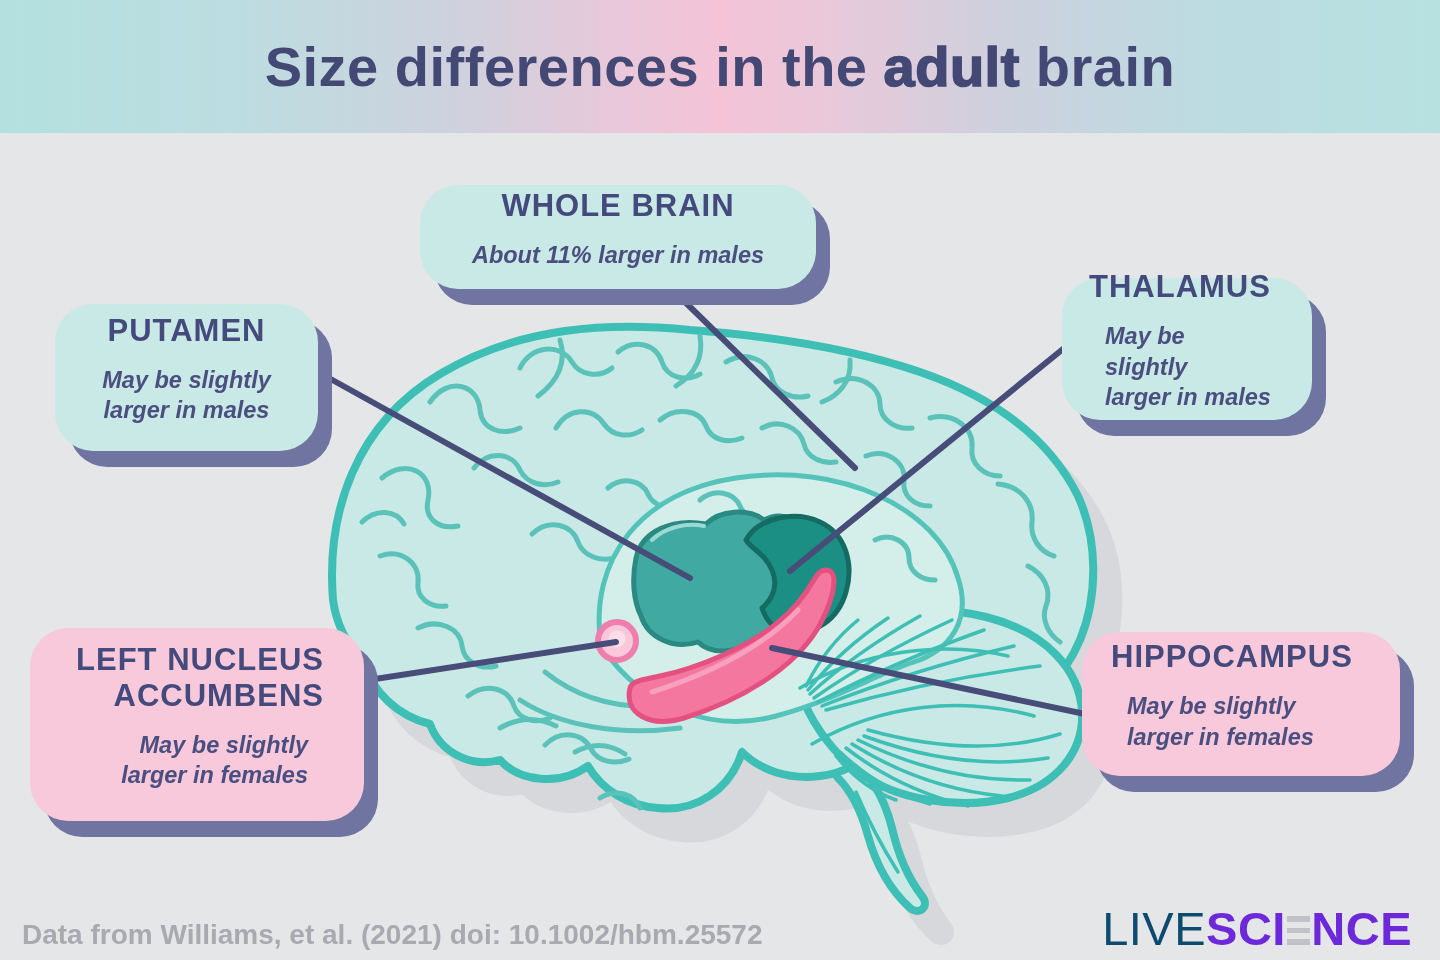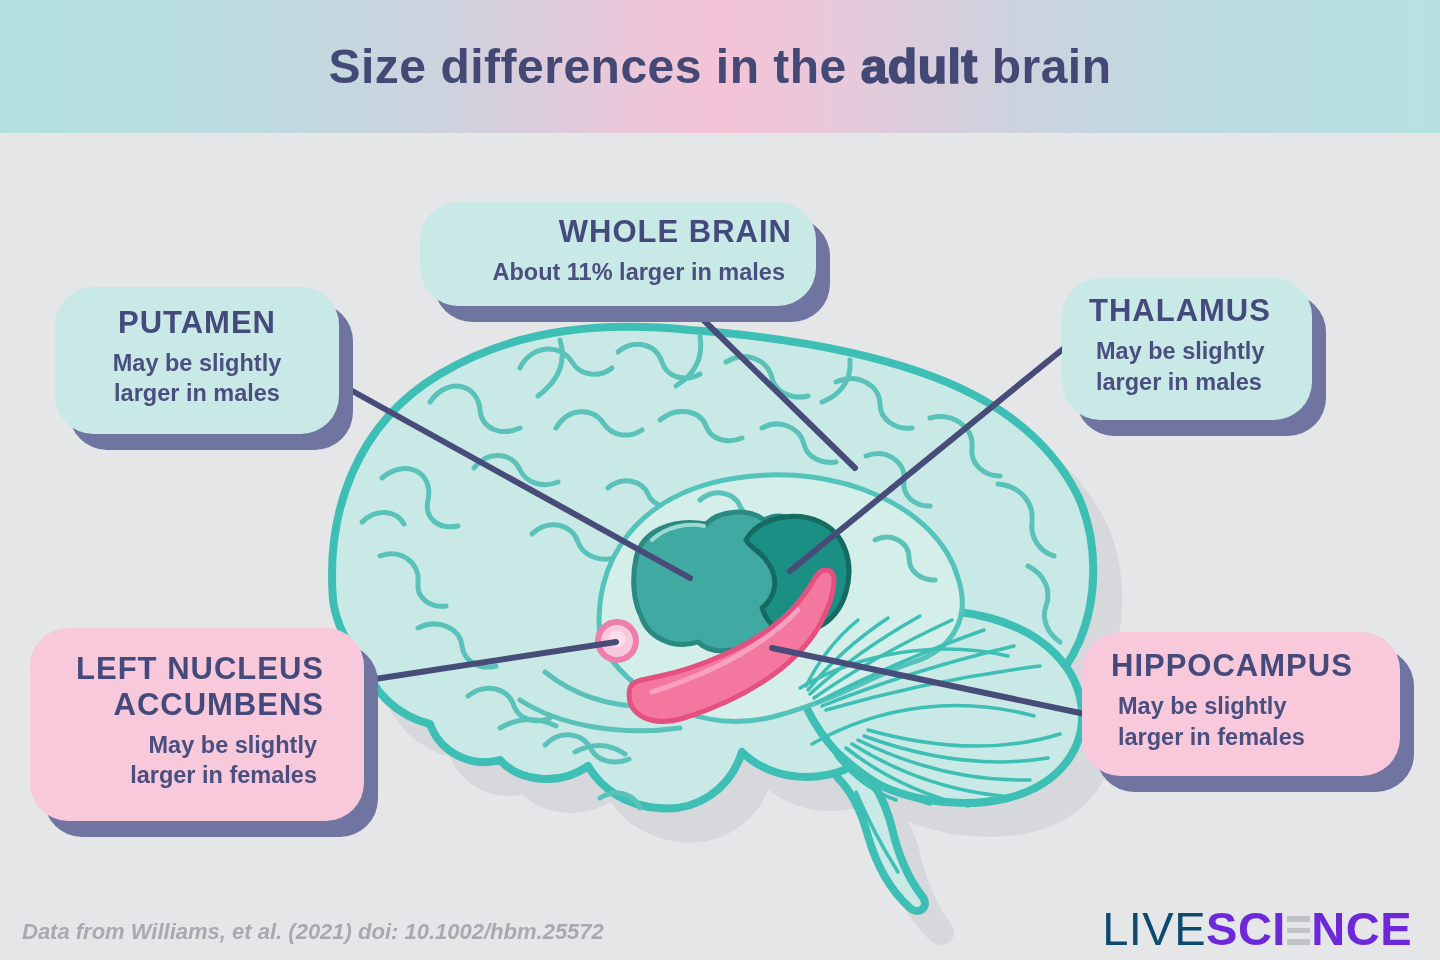--- a/index.html
+++ b/index.html
@@ -9,52 +9,52 @@
   }
   
   .header{
     position:absolute;left:0;top:0;width:1440px;height:133px;
     background:linear-gradient(90deg,
       #B4E1E0 0%, #BCDDE1 16%, #CDD2DE 31%, #E9C8DA 43%,
       #F4C3D6 50%, #E8C9DA 58%, #CDD1DE 70%, #BCDCE1 84%, #B7E1E1 100%);
     display:flex;align-items:center;justify-content:center;
   }
   .title{
-    font-size:48px;font-weight:700;color:#434875;letter-spacing:.5px;white-space:pre;
+    font-size:56px;font-weight:700;color:#434875;letter-spacing:.5px;white-space:pre;
   }
   .title .emph{ -webkit-text-stroke:1.6px #434875; }
   
   .callout{
     position:absolute;border-radius:38px;
     box-shadow:14px 16px 0 #6F74A0;
     display:flex;flex-direction:column;justify-content:center;
     box-sizing:border-box;padding:16px 24px;
   }
   .callout.teal{background:#C9E9E6;}
   .callout.pink{background:#F7C9DB;}
   .callout .ttl{
     font-size:31px;font-weight:700;color:#454A7D;letter-spacing:1px;
     line-height:1.16;margin:0;
   }
   .callout .sub{
-    font-size:23.5px;font-weight:700;color:#4A4F80;
-    line-height:1.3;margin:7px;
+    font-size:23.5px;font-style:italic;font-weight:700;color:#4A4F80;
+    line-height:1.3;margin:16px;
   }
   .c-center{text-align:center;}
   .c-left{text-align:left;}
   .c-right{text-align:right;}
-  #co-whole-brain {left:420px;top:202px;width:396px;height:104px;align-items:flex-end;}
-  #co-putamen     {left:55px; top:287px;width:284px;height:147px;}
+  #co-whole-brain {left:420px;top:185px;width:396px;height:104px;}
+  #co-putamen     {left:55px; top:304px;width:263px;height:147px;}
   #co-thalamus    {left:1062px;top:278px;width:250px;height:142px;padding-left:27px;}
   #co-lna         {left:30px; top:628px;width:334px;height:193px;padding-right:40px;}
   #co-hippocampus {left:1082px;top:632px;width:318px;height:144px;padding-left:29px;}
   
   .credit{
     position:absolute;left:22px;top:919px;
-    font-size:22px;font-style:italic;font-weight:700;color:#A8AAB0;
+    font-size:28px;font-weight:700;color:#A8AAB0;
   }
   .logo{
     position:absolute;right:28px;top:901px;
     font-size:47px;color:#C6C7CC;letter-spacing:.5px;white-space:nowrap;
   }
   .logo .lt{font-weight:400;color:#0c4a6e;}
   .logo .bd{font-weight:700;color:#6d28d9;}
   .logo-e{
     display:inline-block;width:.5em;height:.62em;margin:0 .02em;
     background:linear-gradient(to bottom,

